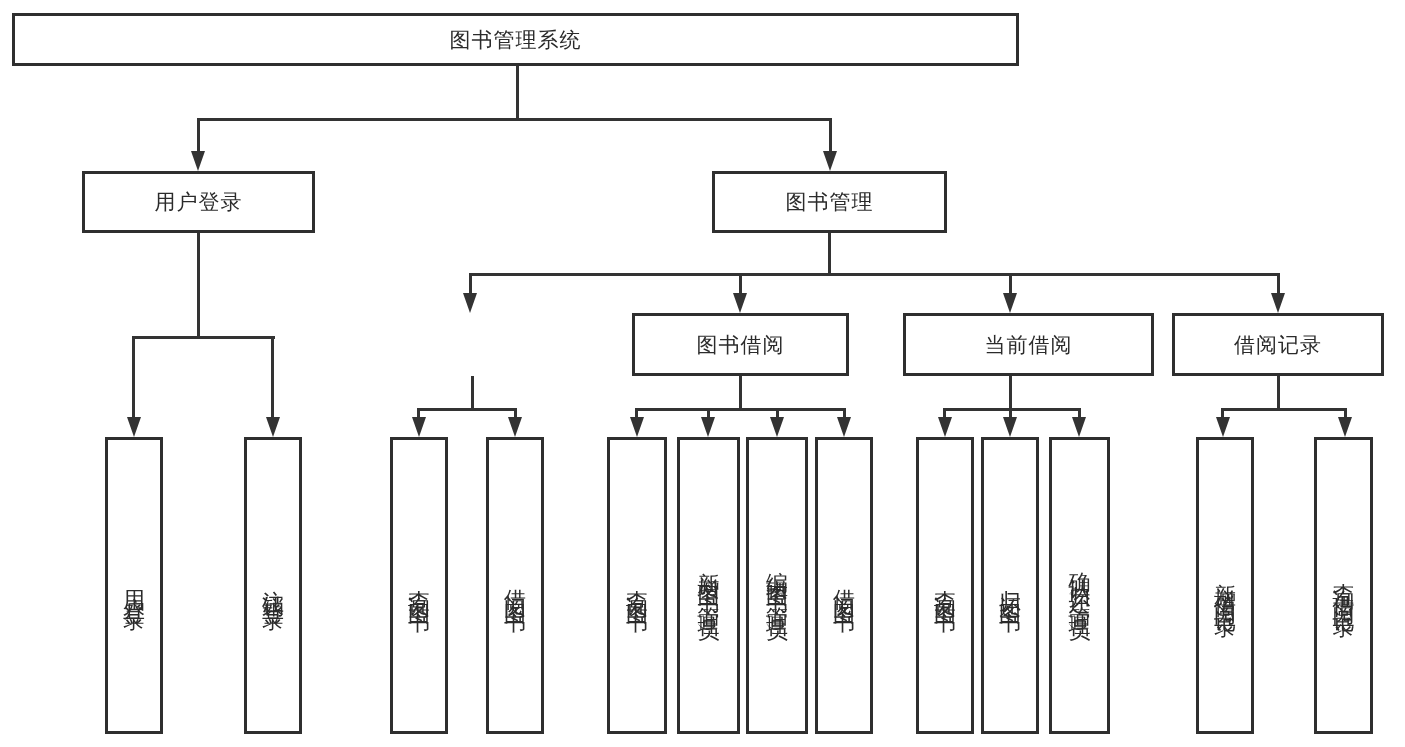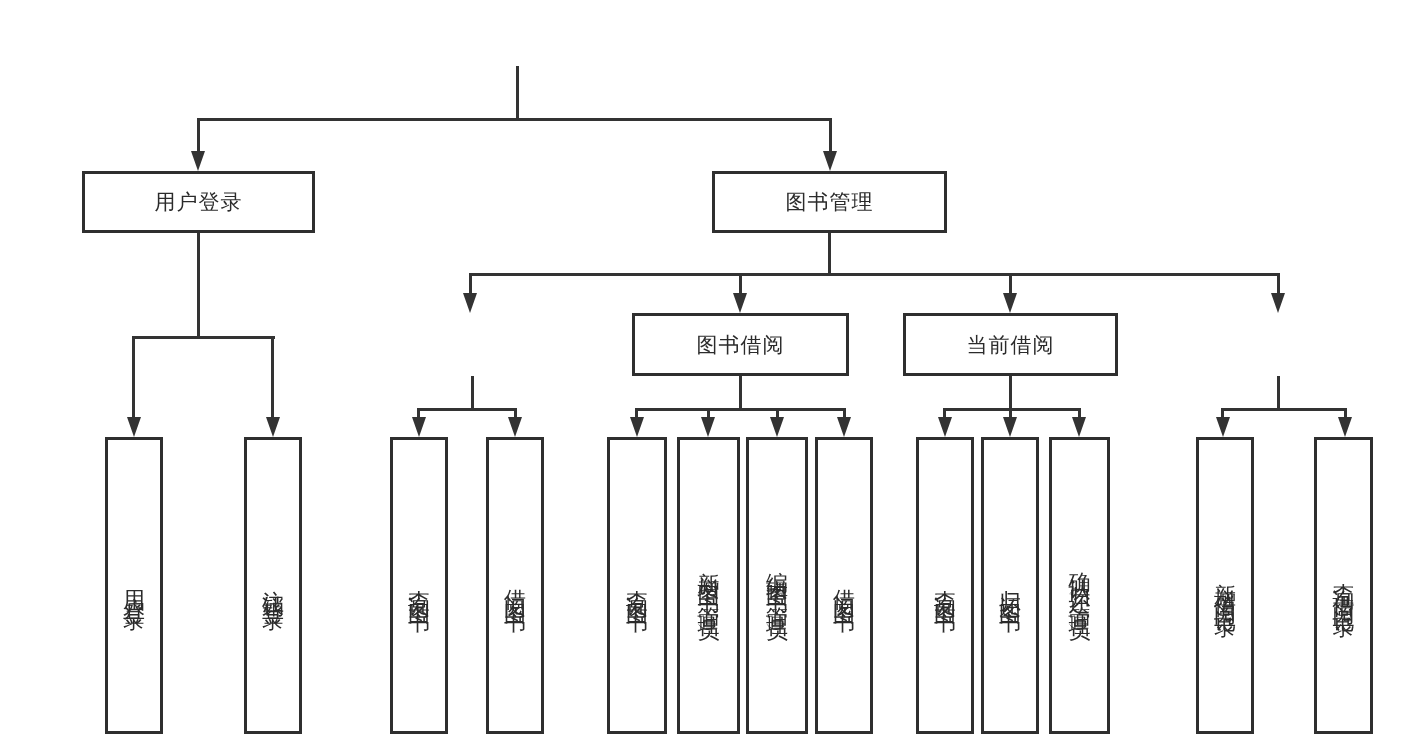--- a/index.html
+++ b/index.html
@@ -28,21 +28,21 @@
     letter-spacing:7px;
     font-size:22px;
     white-space:normal;
     line-height:1;
   }
   .n-root   {left:12px;  top:13px;  width:1007px; height:53px;}
   .n-login  {left:82px;  top:171px; width:233px;  height:62px;}
   .n-mgmt   {left:712px; top:171px; width:235px;  height:62px;}
   .n-l3-1   {left:363px; top:313px; width:215px;  height:63px;}
   .n-l3-2   {left:632px; top:313px; width:217px;  height:63px;}
-  .n-l3-3   {left:903px; top:313px; width:215px;  height:63px;}
+  .n-l3-3   {left:903px; top:313px; width:251px;  height:63px;}
   .n-l3-4   {left:1172px;top:313px; width:212px;  height:63px;}
   .c        {top:437px;  height:297px; width:58px;}
   .n-g1c1{left:105px}  .n-g1c2{left:244px}
   .n-g2c1{left:390px}  .n-g2c2{left:486px}
   .n-g3c1{left:607px;width:60px} .n-g3c2{left:677px;width:63px}
   .n-g3c3{left:746px;width:62px} .n-g3c4{left:815px}
   .n-g4c1{left:916px}  .n-g4c2{left:981px}  .n-g4c3{left:1049px;width:61px}
   .n-g5c1{left:1196px} .n-g5c2{left:1314px;width:59px}
   
   .vl{position:absolute;width:3px;background:#333333;}
@@ -56,26 +56,28 @@
     color:rgba(155,155,155,0.95);
     font-size:21px;letter-spacing:1px;white-space:nowrap;
     z-index:5;
   }
 </style>
 </head>
 <body>
 
 <div id="stage">
 
+  <div class="node n-root">图书管理系统</div>
 
   <div class="node n-login">用户登录</div>
   <div class="node n-mgmt">图书管理</div>
 
   <div class="node n-l3-2">图书借阅</div>
   <div class="node n-l3-3">当前借阅</div>
+  <div class="node n-l3-4">借阅记录</div>
 
   <div class="node col c n-g1c1">用户登录</div>
   <div class="node col c n-g1c2">注销登录</div>
   <div class="node col c n-g2c1">查询图书</div>
   <div class="node col c n-g2c2">借阅图书</div>
   <div class="node col c n-g3c1">查询图书</div>
   <div class="node col c n-g3c2">新增图书（管理员）</div>
   <div class="node col c n-g3c3">编辑图书（管理员）</div>
   <div class="node col c n-g3c4">借阅图书</div>
   <div class="node col c n-g4c1">查询图书</div>

